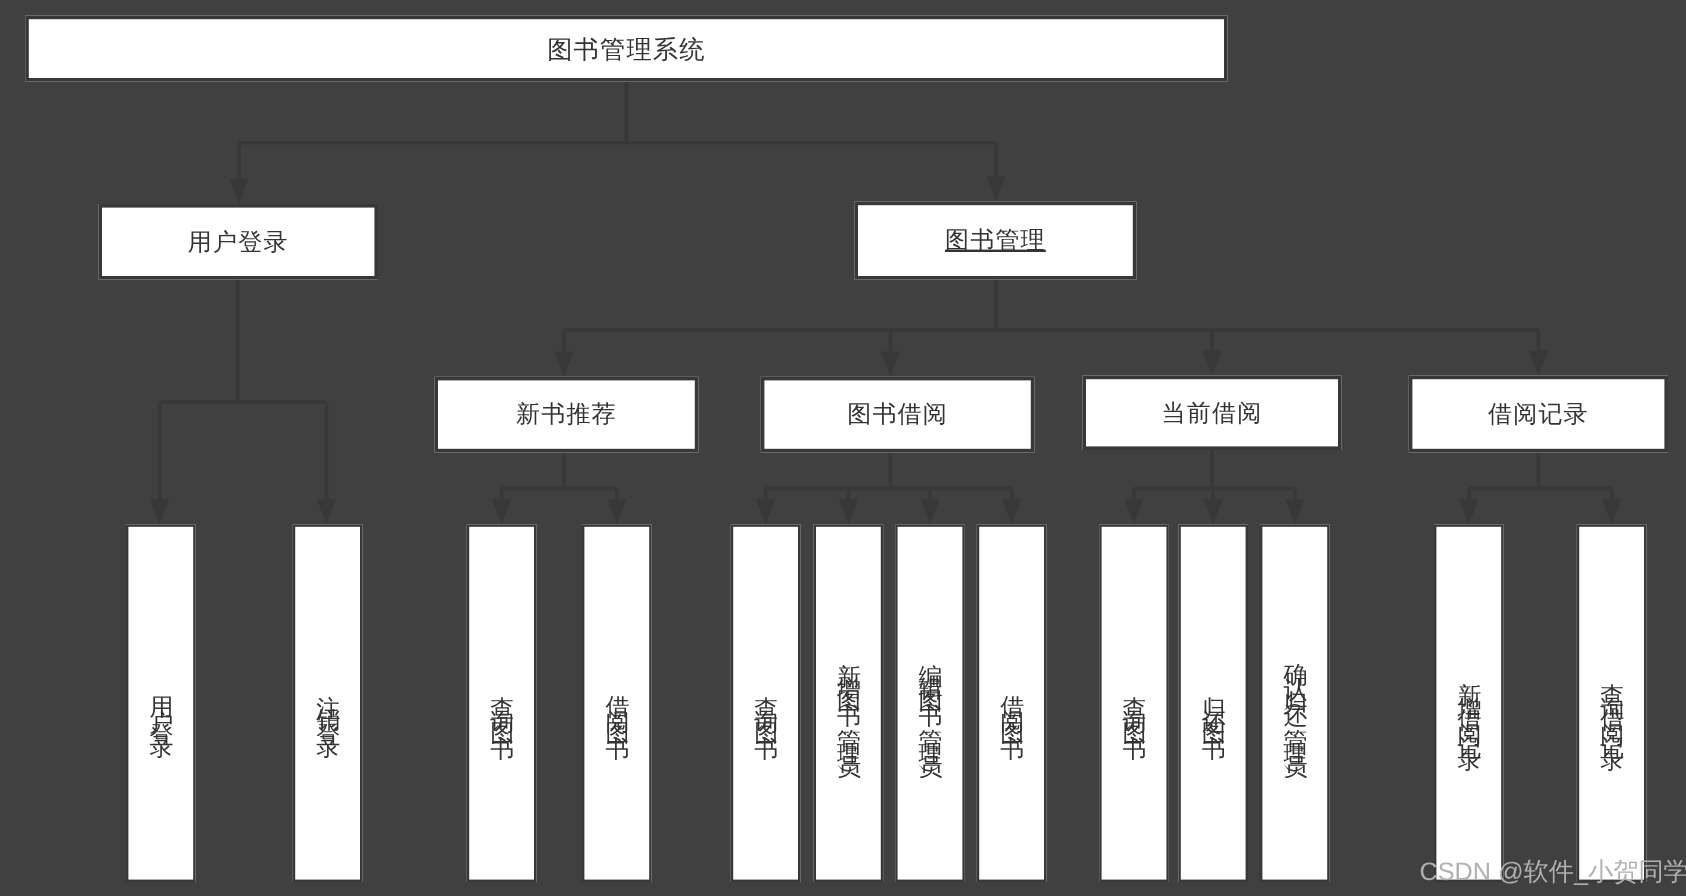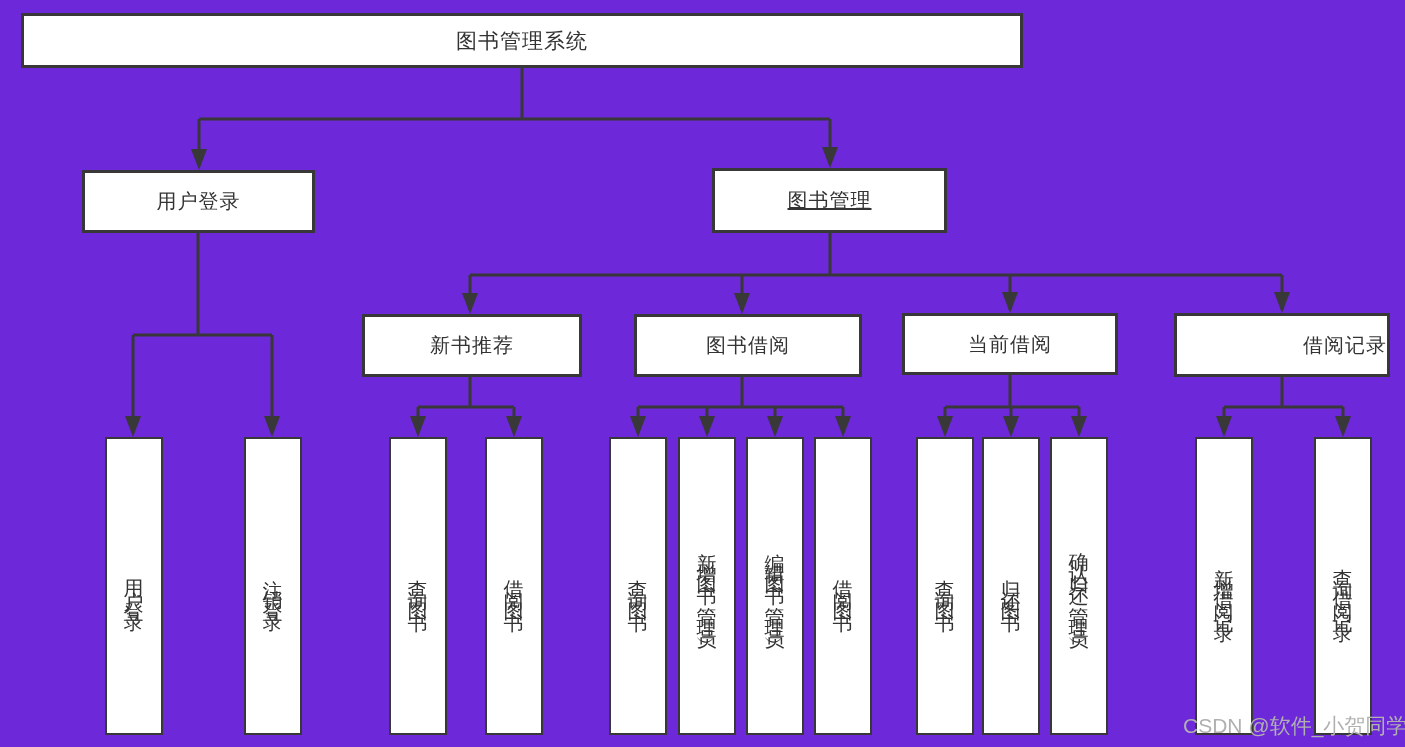--- a/index.html
+++ b/index.html
@@ -4,21 +4,21 @@
 <style>
   html, body {
     margin: 0;
     padding: 0;
     background: #ffffff;
   }
   .stage {
     position: relative;
     width: 1405px;
     height: 747px;
-    background: #6d28d9;
+    background: #404040;
     font-family: "Liberation Sans", "DejaVu Sans", sans-serif;
     overflow: hidden;
   }
   #connectors {
     position: absolute;
     left: 0;
     top: 0;
     z-index: 1;
   }
   .node {
@@ -118,21 +118,21 @@
 
   <div class="node h-label" style="left:362px; top:314px; width:220px; height:63px;">
     <span>新书推荐</span>
   </div>
   <div class="node h-label" style="left:634px; top:314px; width:228px; height:63px;">
     <span>图书借阅</span>
   </div>
   <div class="node h-label" style="left:902px; top:313px; width:216px; height:62px;font-family:Liberation Serif, serif;">
     <span>当前借阅</span>
   </div>
-  <div class="node h-label" style="left:1174px; top:313px; width:216px; height:64px;justify-content:flex-end;">
+  <div class="node h-label" style="left:1174px; top:313px; width:216px; height:64px;">
     <span>借阅记录</span>
   </div>
 
   <div class="node leaf" style="left:105px; top:437px; width:58px; height:298px;">
     <span>用户登录</span>
   </div>
   <div class="node leaf" style="left:244px; top:437px; width:58px; height:298px;">
     <span>注销登录</span>
   </div>
 

